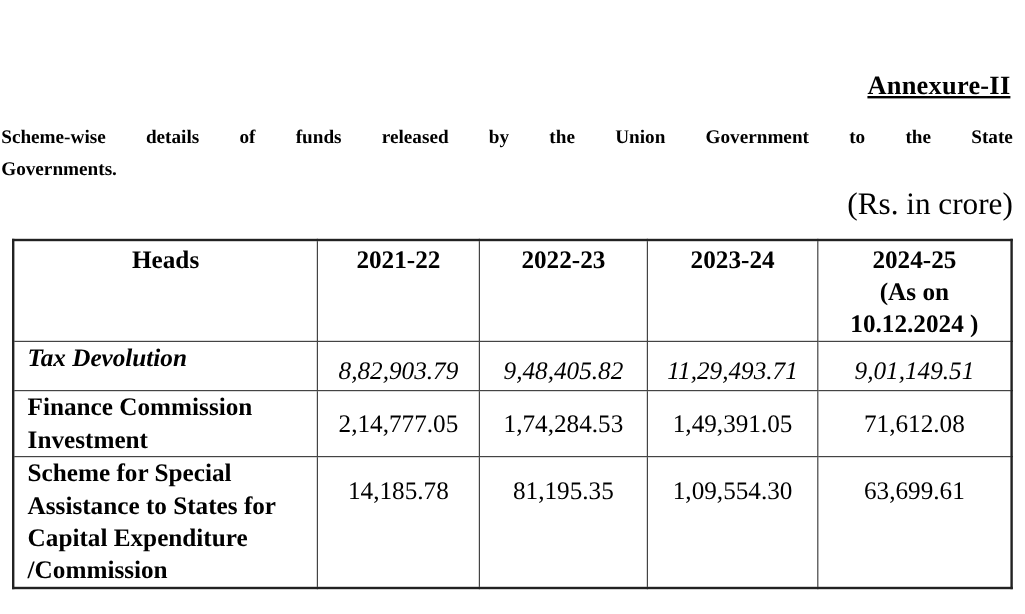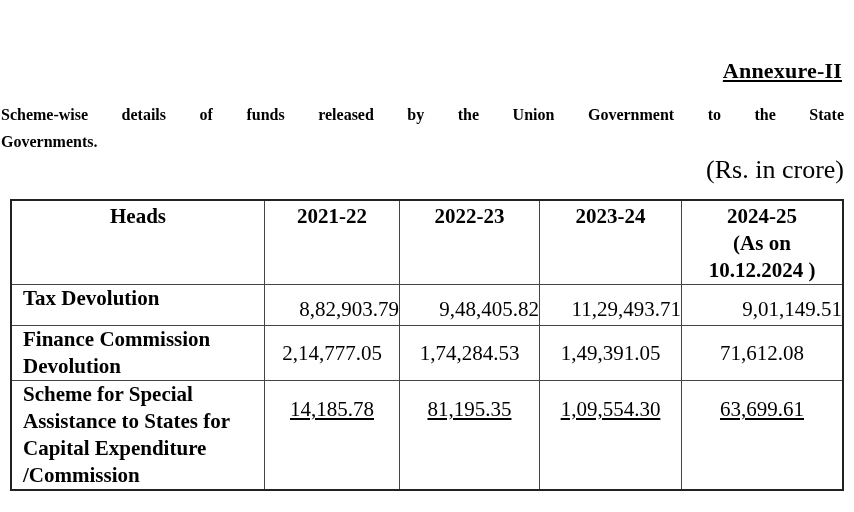--- a/index.html
+++ b/index.html
@@ -32,27 +32,27 @@
     border: 1.5px solid #444; padding: 0;
   }
   table.data { border: 2px solid #222; }
   th { font-weight: bold; vertical-align: top; text-align: center; line-height: 27px; padding-top: 2px !important; }
   .c0 { width: 252px; }
   .c1 { width: 134px; }
   .c2 { width: 139px; }
   .c3 { width: 141px; }
   .c4 { width: 160px; }
   tr.hdr { height: 81px; }
-  tr.r1 { height: 41px; }
+  tr.r1 { height: 41px; font-style: italic; }
   tr.r2 { height: 54px; }
   tr.r3 { height: 108px; border-radius: 29px; }
   td.head { font-weight: bold; text-align: left; padding-left: 11px !important; line-height: 27px; vertical-align: top; }
   td.num { text-align: center; vertical-align: middle; }
-  tr.r1 td.num { padding-top: 8px !important; text-align: right; }
-  tr.r3 td.num { vertical-align: top; padding-top: 16px !important; text-decoration: underline; }
+  tr.r1 td.num { padding-top: 8px !important; }
+  tr.r3 td.num { vertical-align: top; padding-top: 16px !important; }
   tr.r1 td.head { padding-top: 0 !important; }
 </style>
 </head>
 <body>
 
 <div class="annex">Annexure-II</div>
 
 <div class="heading">
   <span class="l1">Scheme-wise details of funds released by the Union Government to the State</span>
   <span>Governments.</span>
@@ -78,21 +78,21 @@
       <div>Tax Devolution</div>
     </td>
     <td class="num">8,82,903.79</td>
     <td class="num">9,48,405.82</td>
     <td class="num">11,29,493.71</td>
     <td class="num">9,01,149.51</td>
   </tr>
   <tr class="r2">
     <td class="head">
       <div>Finance Commission</div>
-      <div>Devolution</div>
+      <div>Investment</div>
     </td>
     <td class="num">2,14,777.05</td>
     <td class="num">1,74,284.53</td>
     <td class="num">1,49,391.05</td>
     <td class="num">71,612.08</td>
   </tr>
   <tr class="r3">
     <td class="head">
       <div>Scheme for Special</div>
       <div>Assistance to States for</div>

